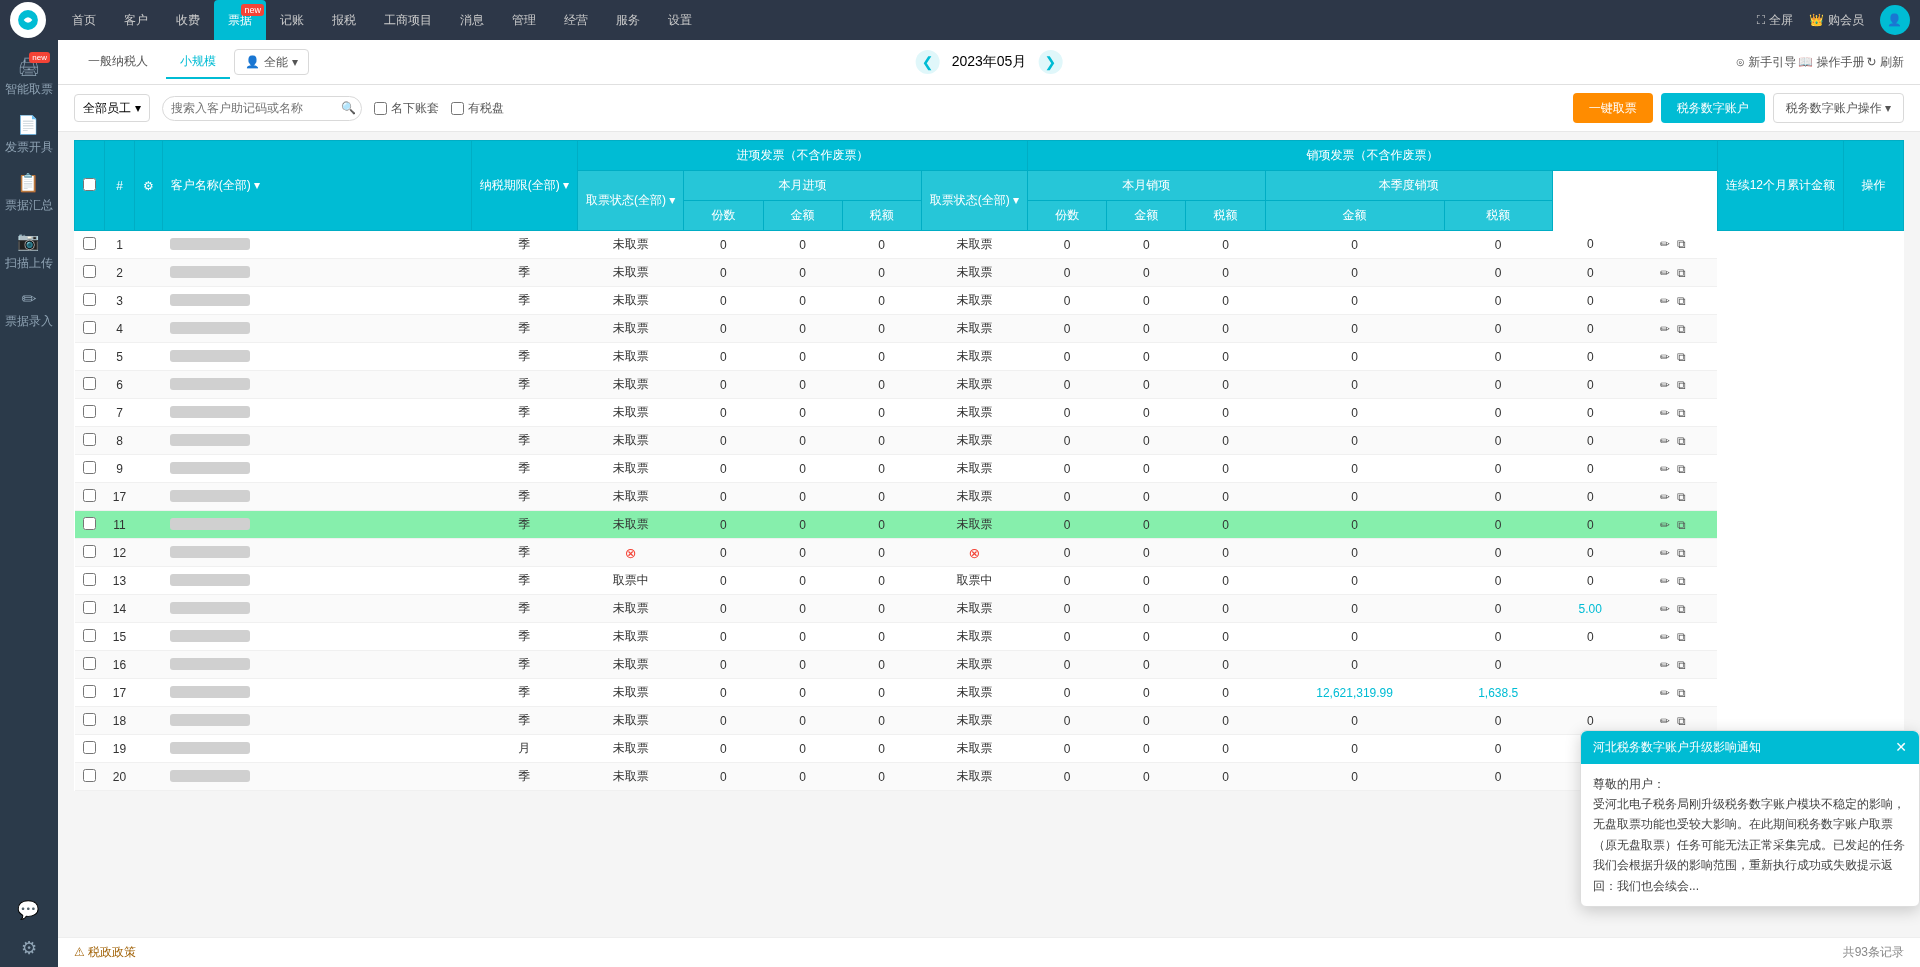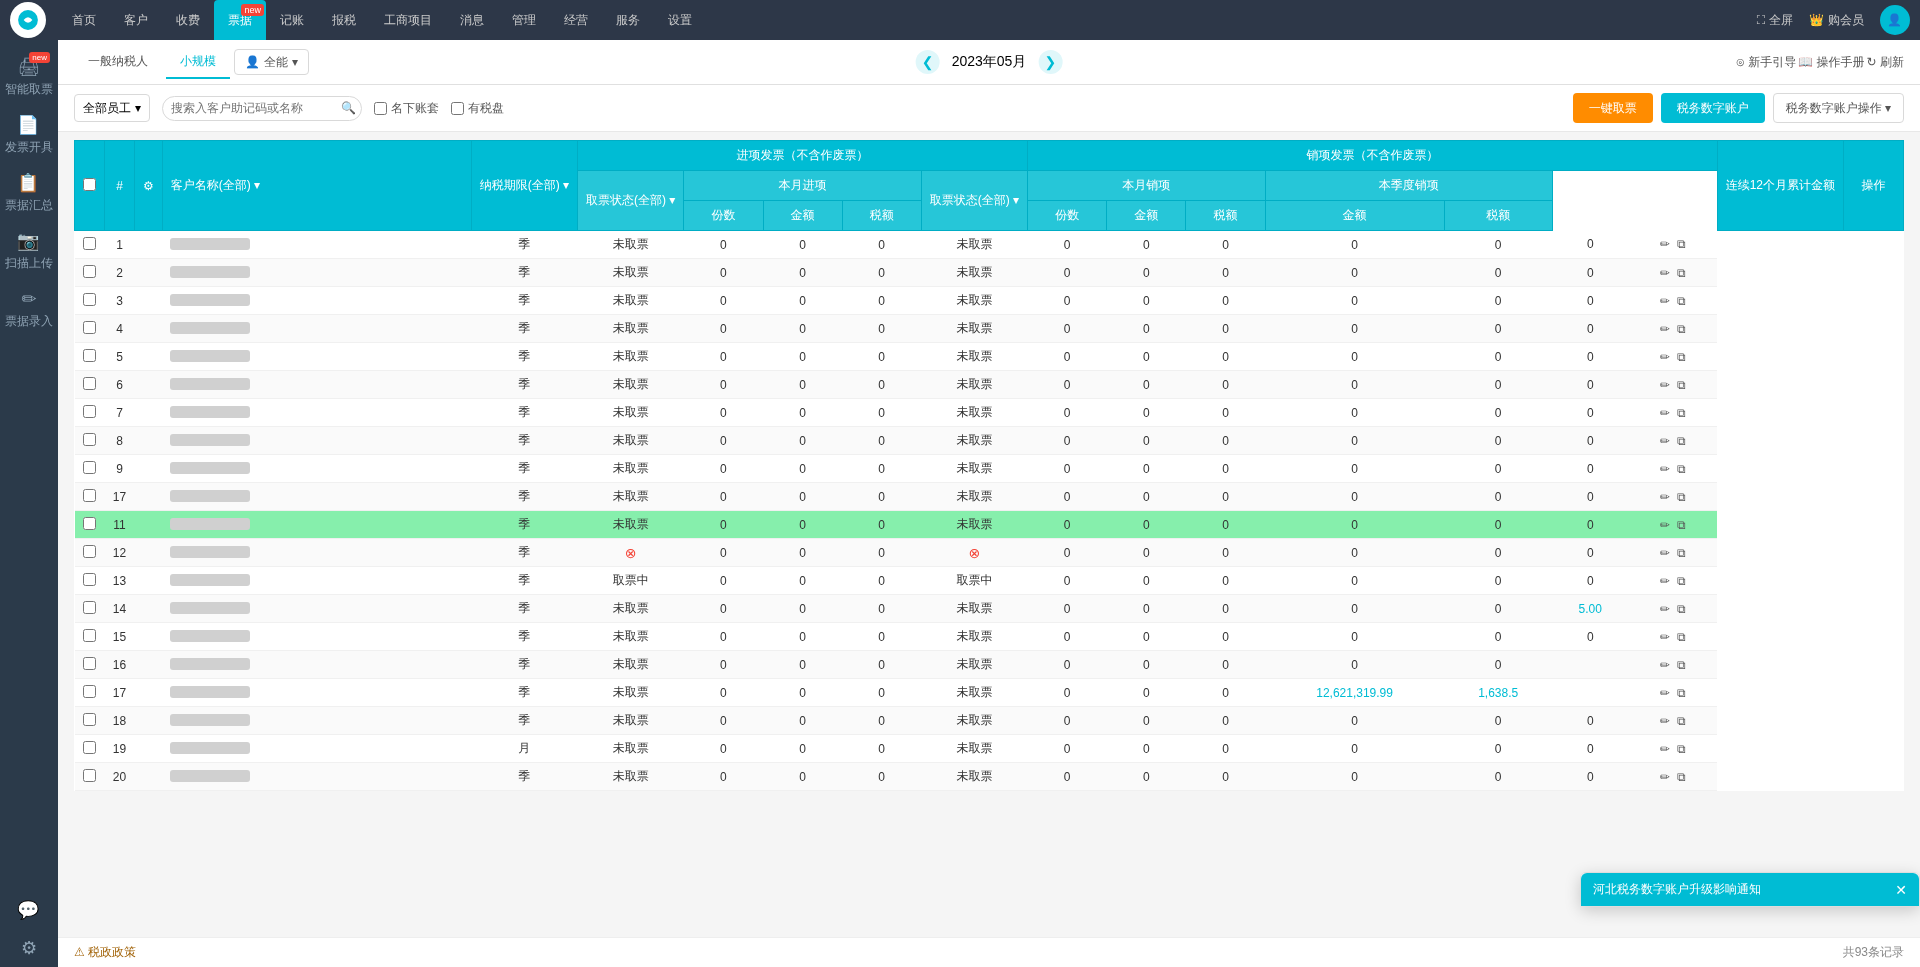--- a/index.html
+++ b/index.html
@@ -710,13 +710,17 @@
       <span style="float:right;">共93条记录</span>
     </div>
   </div>
 </div>
 
 <div style="position: fixed; right: 0; bottom: 60px; width: 340px; background: #fff; border: 1px solid #ddd; border-radius: 6px; box-shadow: 0 4px 16px rgba(0,0,0,0.18); z-index: 200;">
   <div style="background: #00bcd4; color: #fff; padding: 8px 12px; border-radius: 6px 6px 0 0; display: flex; justify-content: space-between; align-items: center;">
     <span>河北税务数字账户升级影响通知</span>
     <span style="cursor:pointer; font-size: 14px;">✕</span>
   </div>
+  <div style="padding: 10px 12px; font-size: 12px; color: #444; line-height: 1.7;">
+    <p>尊敬的用户：</p>
+    <p>受河北电子税务局刚升级税务数字账户模块不稳定的影响，无盘取票功能也受较大影响。在此期间税务数字账户取票（原无盘取票）任务可能无法正常采集完成。已发起的任务我们会根据升级的影响范围，重新执行成功或失败提示返回：我们也会续会...</p>
+  </div>
 </div>
 
 </body></html>

